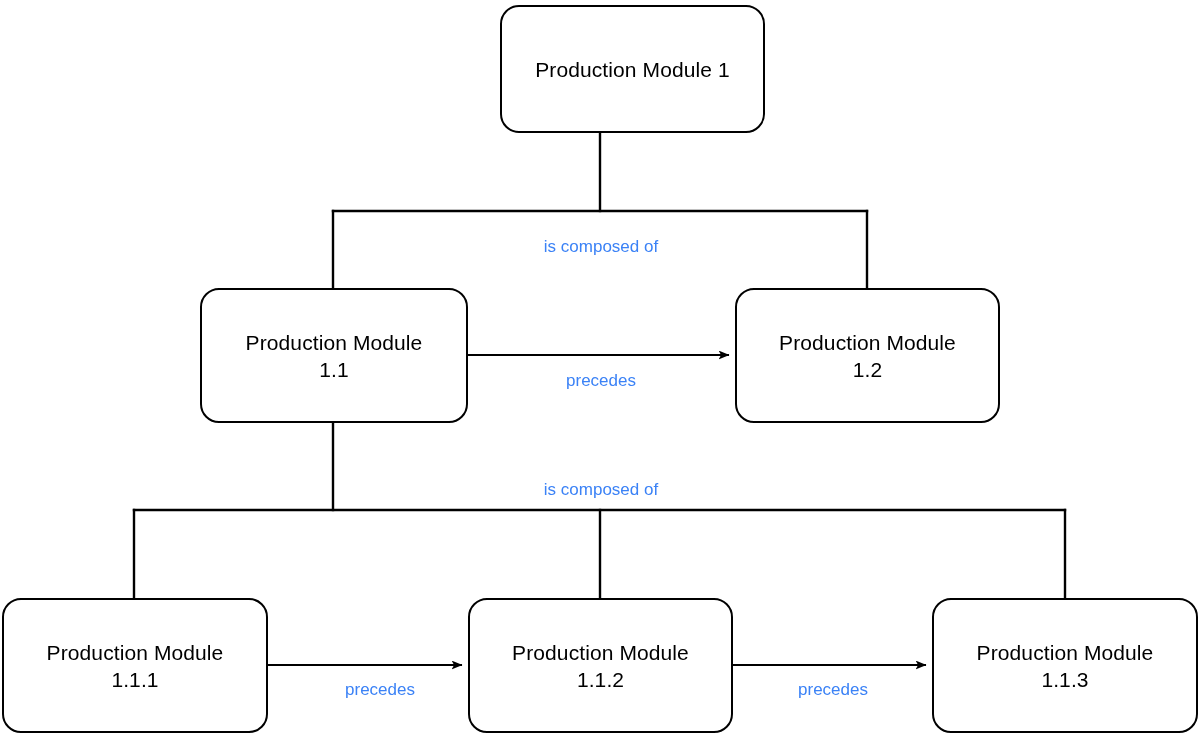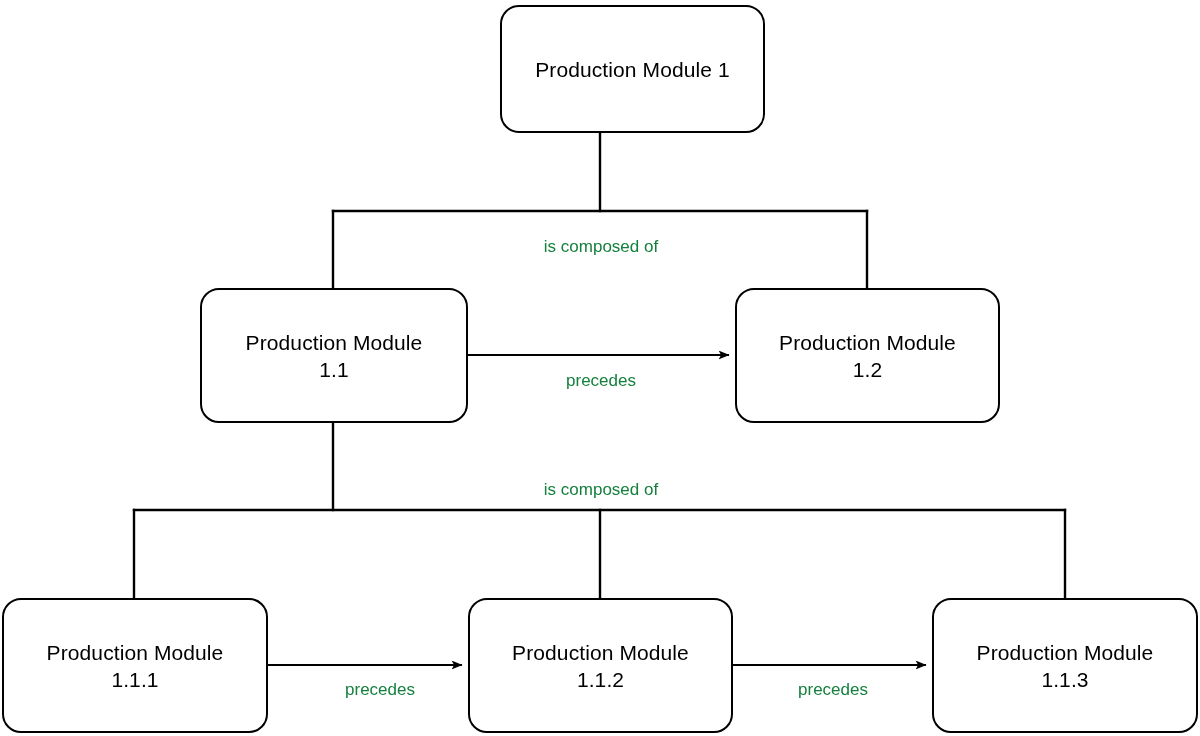--- a/index.html
+++ b/index.html
@@ -42,21 +42,21 @@
     line-height: 27px;
     color: #000000;
     white-space: pre-line;
     padding: 0 6px;
     letter-spacing: 0.1px;
   }
   .edge-label {
     position: absolute;
     font-size: 17px;
     line-height: 20px;
-    color: #15803d;
+    color: #3b82f6;
     background: #ffffff;
     white-space: nowrap;
     transform: translate(-50%, -50%);
     padding: 0 5px;
     text-align: center;
   }
 </style>
 </head>
 <body>
 

